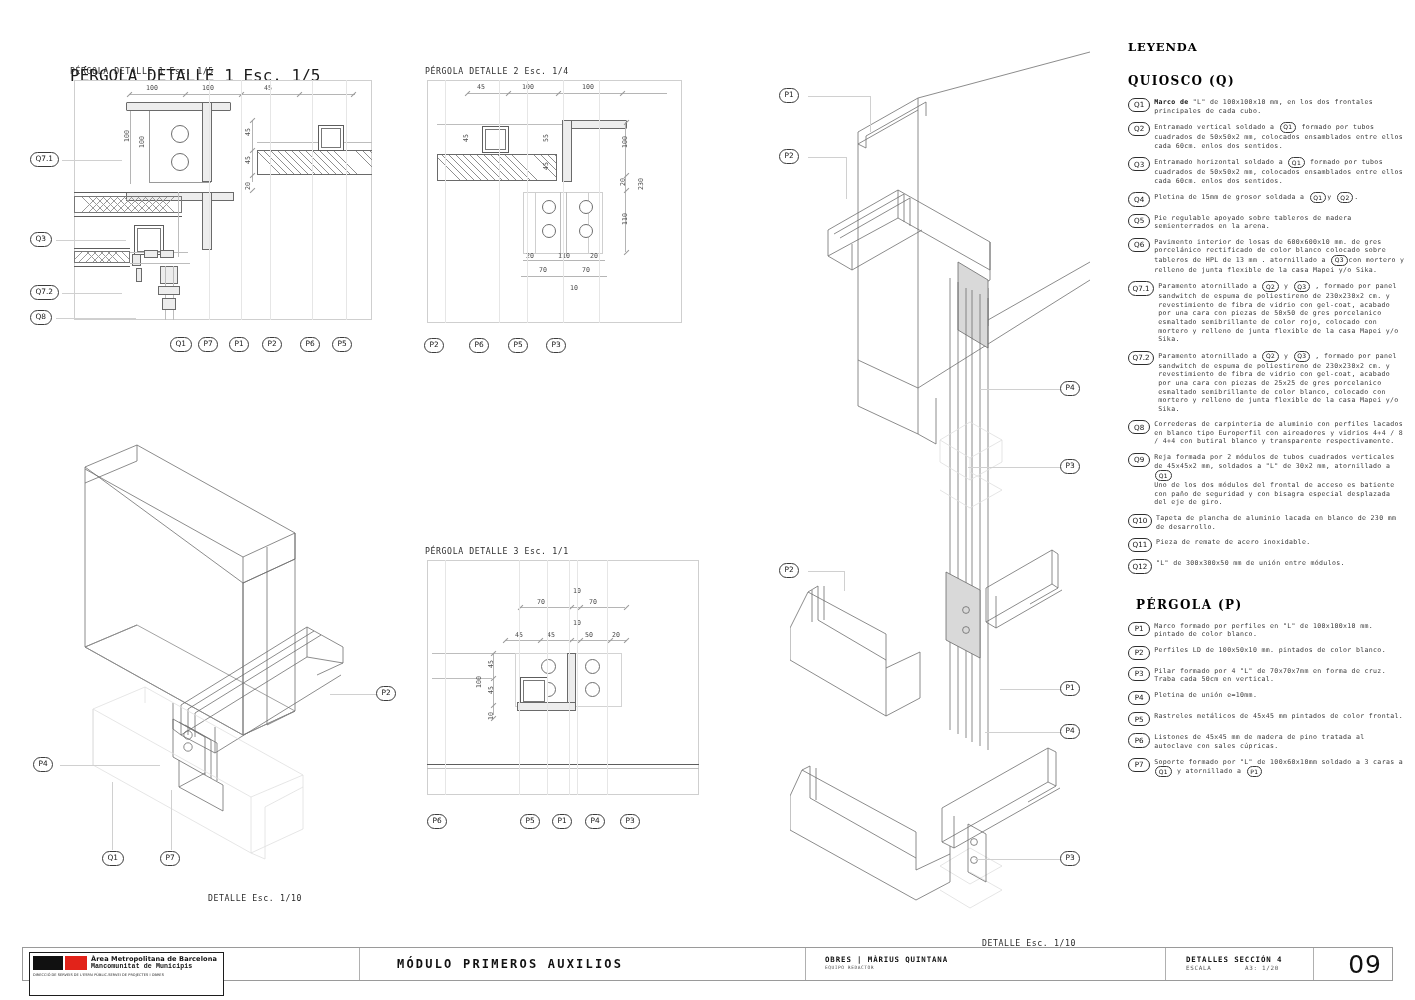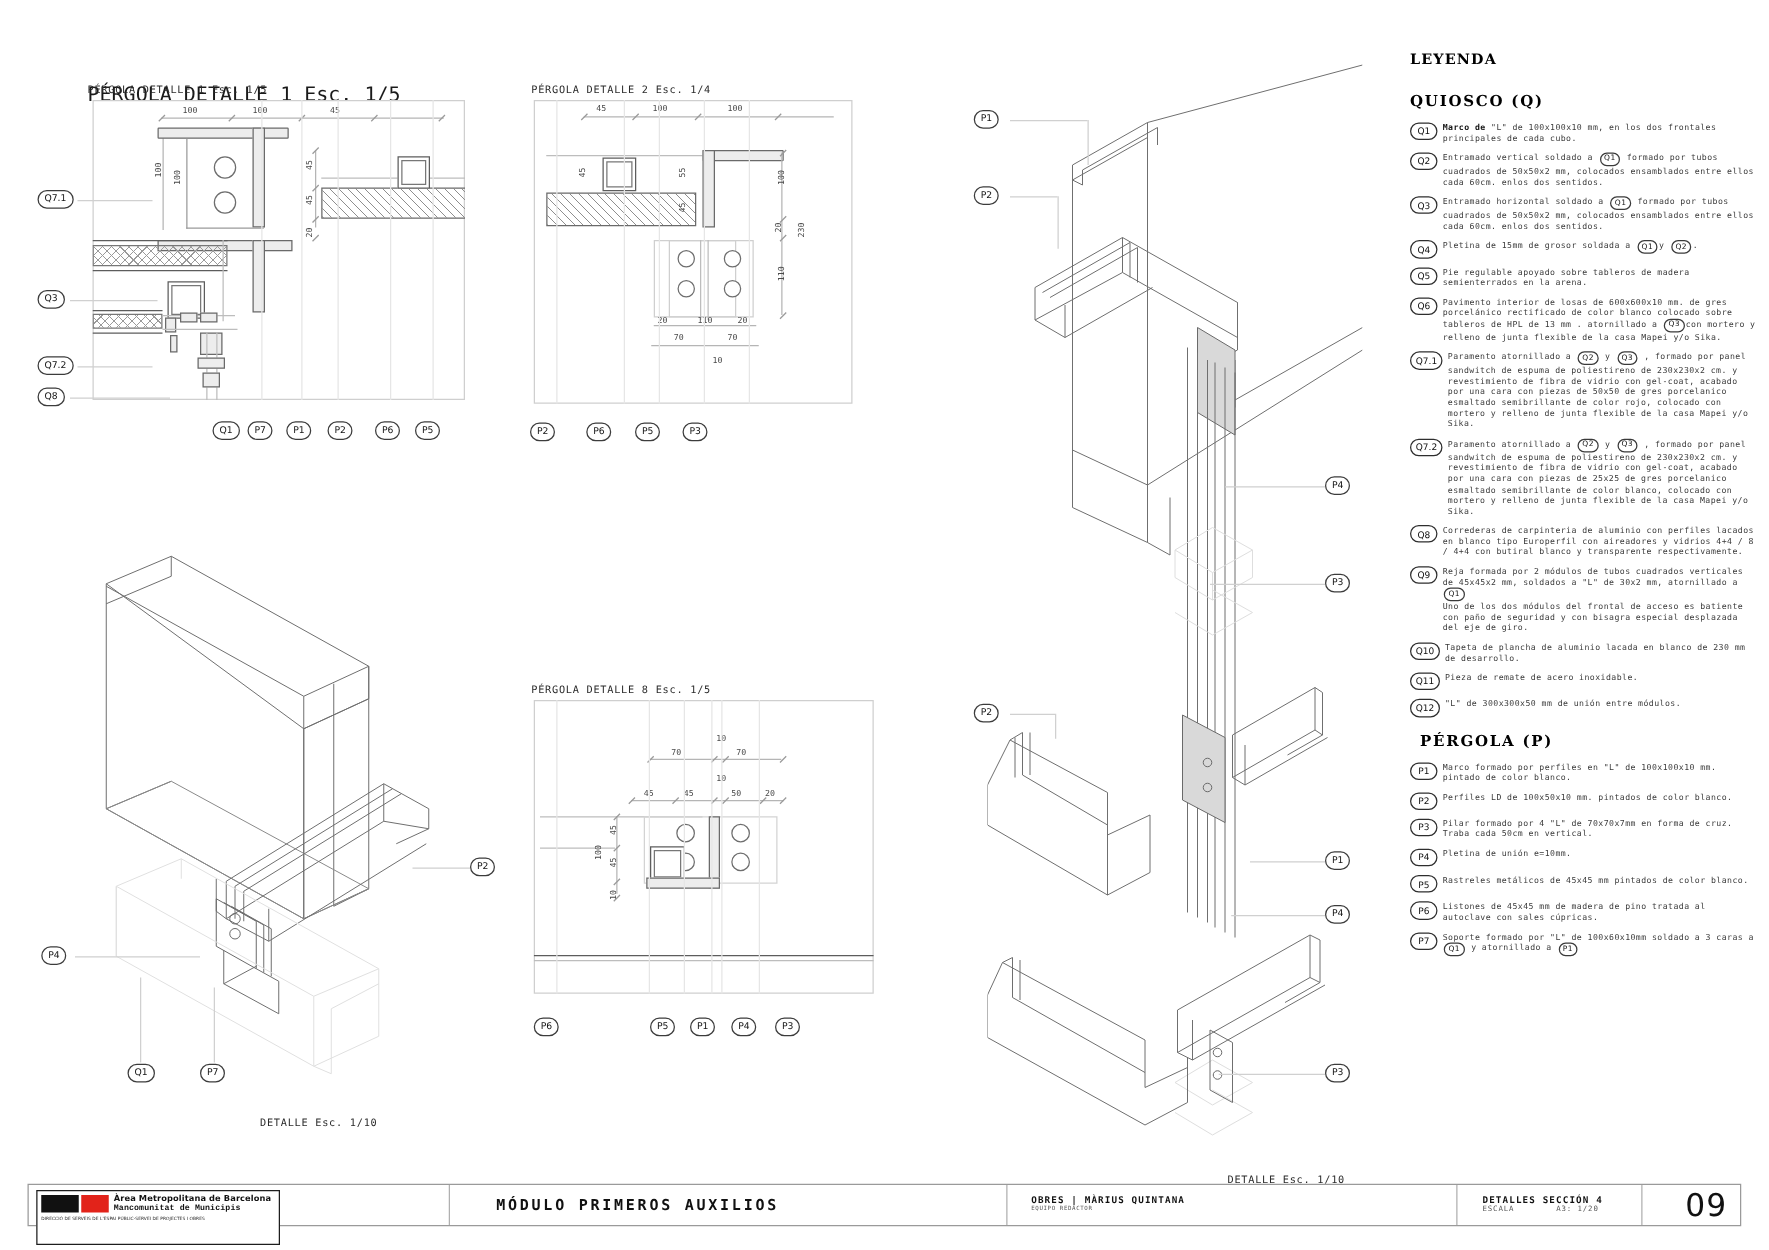--- a/index.html
+++ b/index.html
@@ -252,21 +252,21 @@
       <div class="ln v thin" style="left:100px;top:0;height:243px;background:#e6e6e6;"></div>
       <div class="ln v thin" style="left:136px;top:0;height:243px;background:#e6e6e6;"></div>
       <div class="ln v thin" style="left:172px;top:0;height:243px;background:#e6e6e6;"></div>
   </div>
 
   <div class="tag" style="left:424px;top:338px;">P2</div>
   <div class="tag" style="left:469px;top:338px;">P6</div>
   <div class="tag" style="left:508px;top:338px;">P5</div>
   <div class="tag" style="left:546px;top:338px;">P3</div>
 
-  <div class="abs ttl" style="left:425px;top:546px;">PÉRGOLA DETALLE 8 Esc. 1/5</div>
+  <div class="abs ttl" style="left:425px;top:546px;">PÉRGOLA DETALLE 3 Esc. 1/1</div>
   <div class="panelbox" style="left:427px;top:560px;width:272px;height:235px;"></div>
 
   <div class="abs" style="left:427px;top:560px;width:272px;height:235px;overflow:hidden;">
 
       <div class="dimline h" style="left:93px;top:47px;width:105px;"></div>
       <div class="tick" style="left:90px;top:47px;"></div>
       <div class="tick" style="left:141px;top:47px;"></div>
       <div class="tick" style="left:150px;top:47px;"></div>
       <div class="tick" style="left:196px;top:47px;"></div>
       <div class="dimtxt abs" style="left:110px;top:38px;">70</div>
@@ -545,40 +545,40 @@
           <div class="lg-txt">Tapeta de plancha de aluminio lacada en blanco de 230 mm de desarrollo.</div>
         </div>
         <div class="lg-row" style="margin: 0px 0px 7px;">
           <div class="lg-key">Q11</div>
           <div class="lg-txt">Pieza de remate de acero inoxidable.</div>
         </div>
         <div class="lg-row" style="margin: 0px 0px 7px;">
           <div class="lg-key">Q12</div>
           <div class="lg-txt">"L" de 300x300x50 mm de unión entre módulos.</div>
         </div>
-        <div class="lg-sub" style="margin: 12px 0px 10px 8px;">PÉRGOLA  (P)</div>
+        <div class="lg-sub" style="margin: 24px 0px 10px 8px;">PÉRGOLA  (P)</div>
         <div class="lg-row" style="margin: 0px 0px 7px;">
           <div class="lg-key">P1</div>
           <div class="lg-txt">Marco formado por perfiles en "L" de 100x100x10 mm. pintado de color blanco.</div>
         </div>
         <div class="lg-row" style="margin: 0px 0px 7px;">
           <div class="lg-key">P2</div>
           <div class="lg-txt">Perfiles LD de 100x50x10 mm. pintados de color blanco.</div>
         </div>
         <div class="lg-row" style="margin: 0px 0px 7px;">
           <div class="lg-key">P3</div>
           <div class="lg-txt">Pilar formado por 4 "L" de 70x70x7mm en forma de cruz. Traba cada 50cm en vertical.</div>
         </div>
         <div class="lg-row" style="margin: 0px 0px 7px;">
           <div class="lg-key">P4</div>
           <div class="lg-txt">Pletina de unión e=10mm.</div>
         </div>
         <div class="lg-row" style="margin: 0px 0px 7px;">
           <div class="lg-key">P5</div>
-          <div class="lg-txt">Rastreles metálicos de 45x45 mm pintados de color blanco.</div>
+          <div class="lg-txt">Rastreles metálicos de 45x45 mm pintados de color frontal.</div>
         </div>
         <div class="lg-row" style="margin: 0px 0px 7px;">
           <div class="lg-key">P6</div>
           <div class="lg-txt">Listones de 45x45 mm de madera de pino tratada al autoclave con sales cúpricas.</div>
         </div>
         <div class="lg-row" style="margin: 0px 0px 7px;">
           <div class="lg-key">P7</div>
           <div class="lg-txt">Soporte formado por "L" de 100x60x10mm soldado a 3 caras a <span class="inl">Q1</span> y atornillado a <span class="inl">P1</span></div>
         </div>
       </div>

